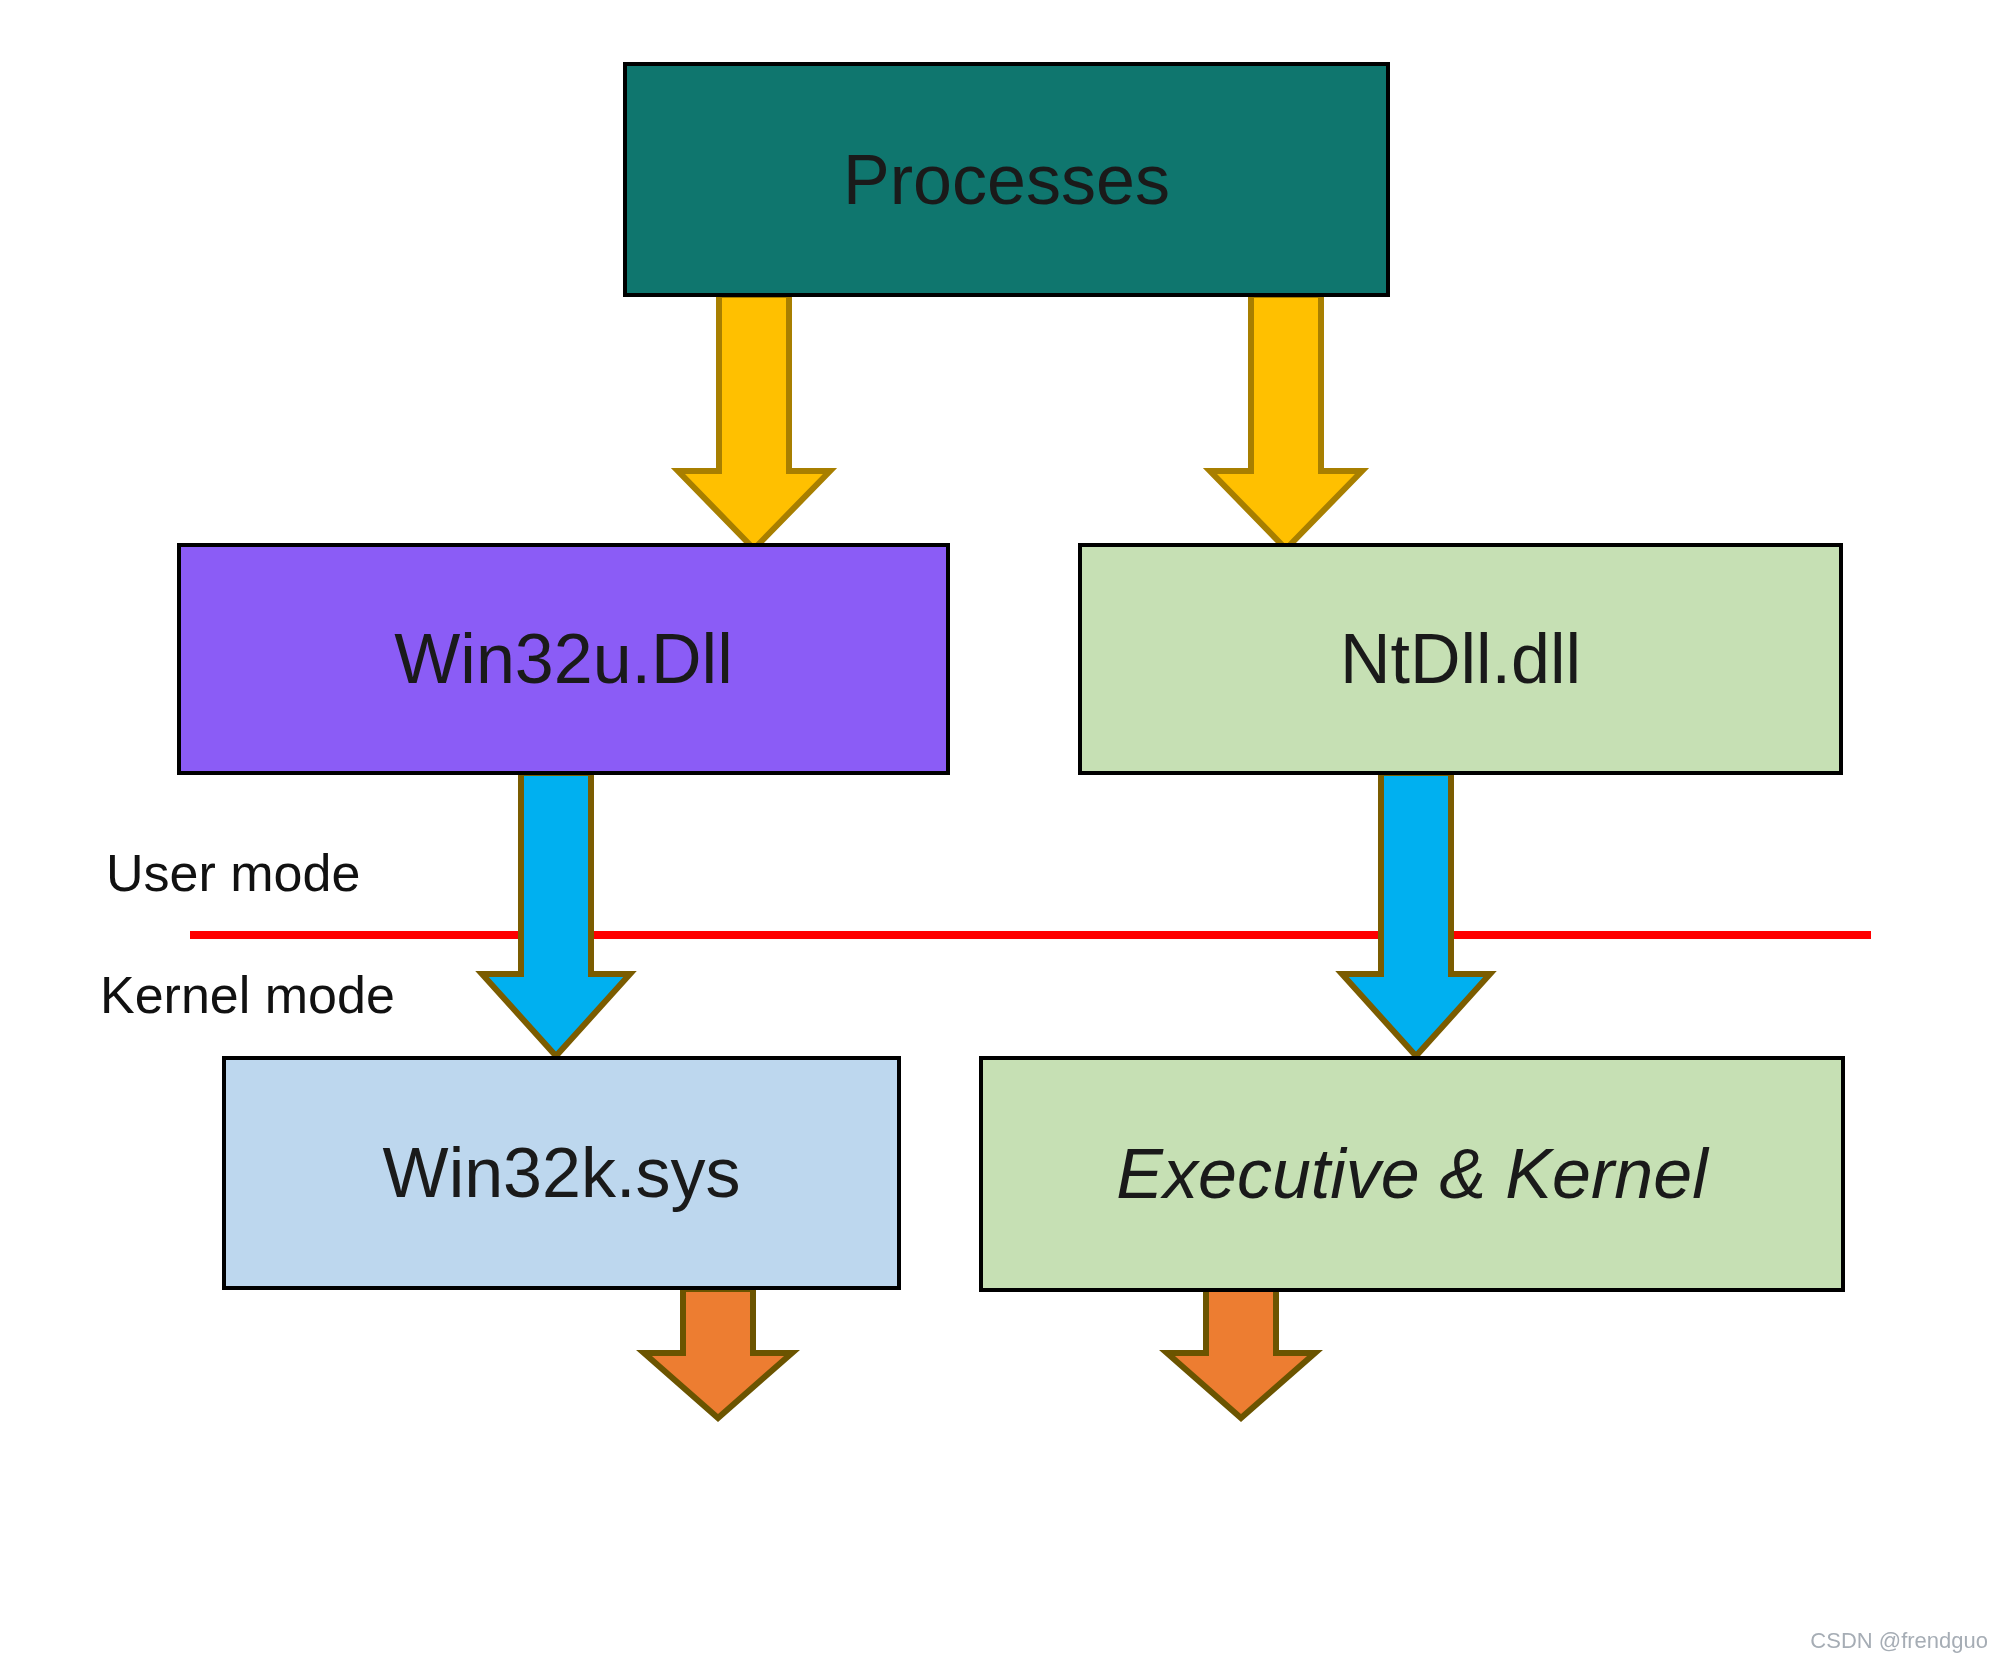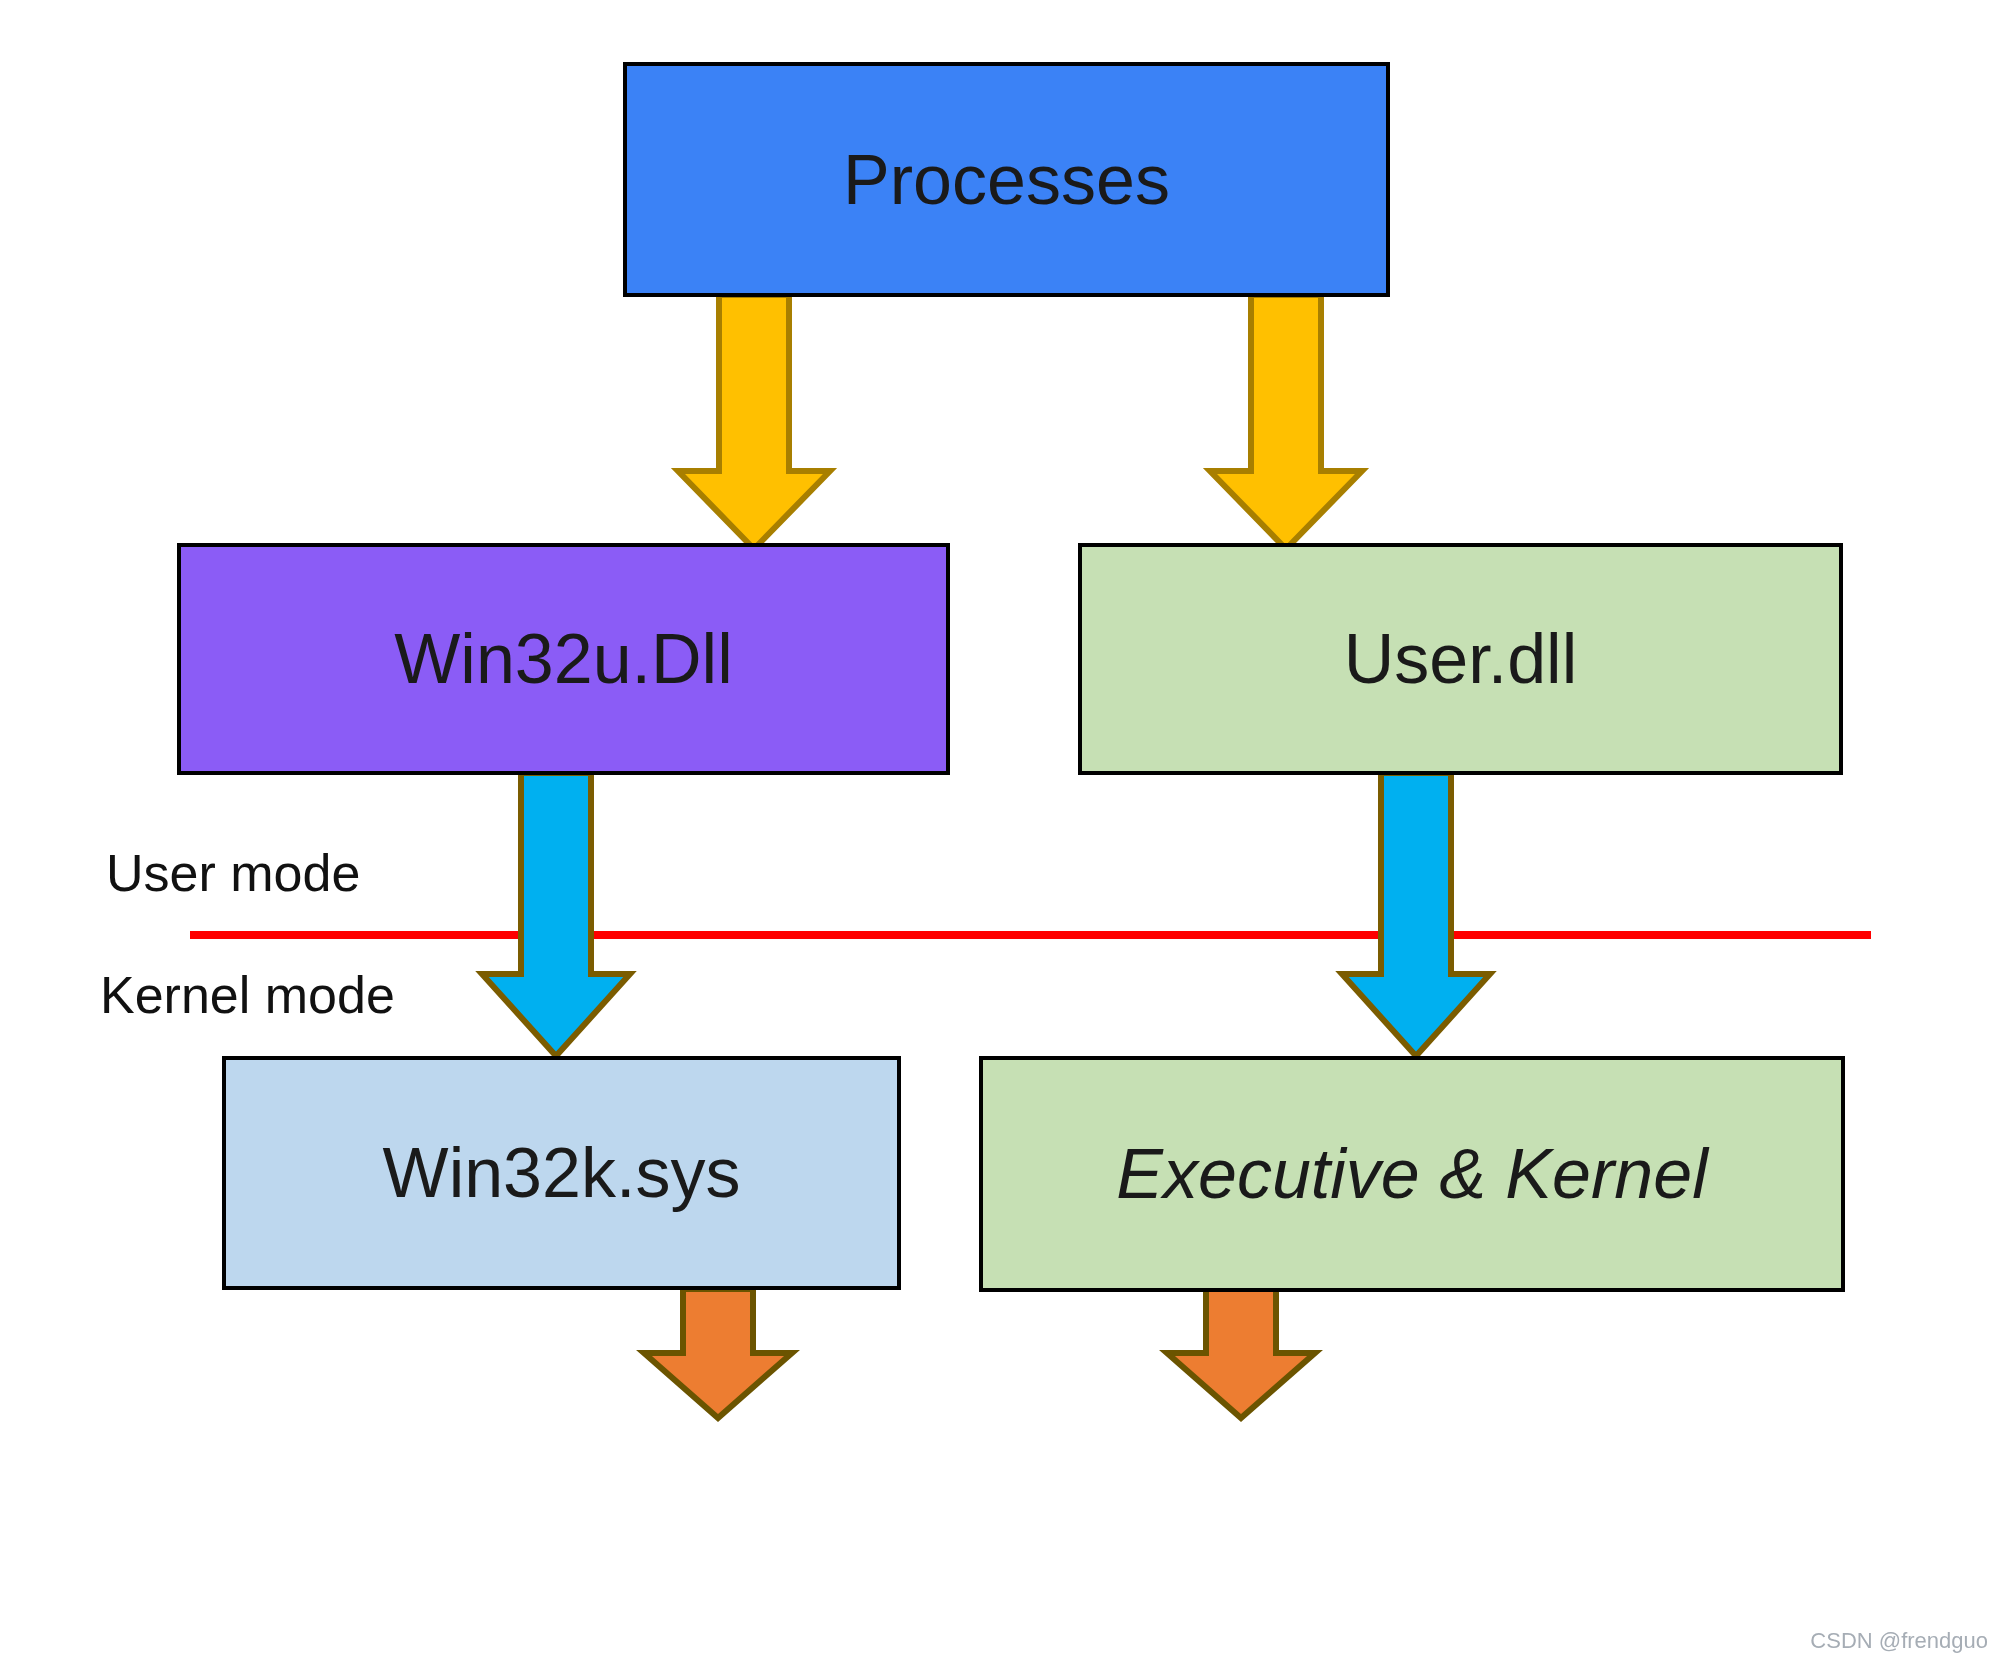--- a/index.html
+++ b/index.html
@@ -76,30 +76,30 @@
     color: #a6adb5;
     z-index: 4;
     white-space: nowrap;
   }
 </style>
 </head>
 <body>
 
 <div class="canvas">
 
-  <div class="box box-processes" style="background-color: #3b82f6;">
+  <div class="box box-processes" style="background-color: #0f766e;">
     <span class="label">Processes</span>
   </div>
 
   <div class="box box-win32u" style="background-color: #8b5cf6;">
     <span class="label">Win32u.Dll</span>
   </div>
 
   <div class="box box-ntdll" style="background-color: rgb(198, 224, 180);">
-    <span class="label">User.dll</span>
+    <span class="label">NtDll.dll</span>
   </div>
 
   <div class="box box-win32k" style="background-color: rgb(189, 215, 238);">
     <span class="label">Win32k.sys</span>
   </div>
 
   <div class="box box-executive" style="background-color: rgb(198, 224, 180);">
     <span class="label">Executive &amp; Kernel</span>
   </div>
 

